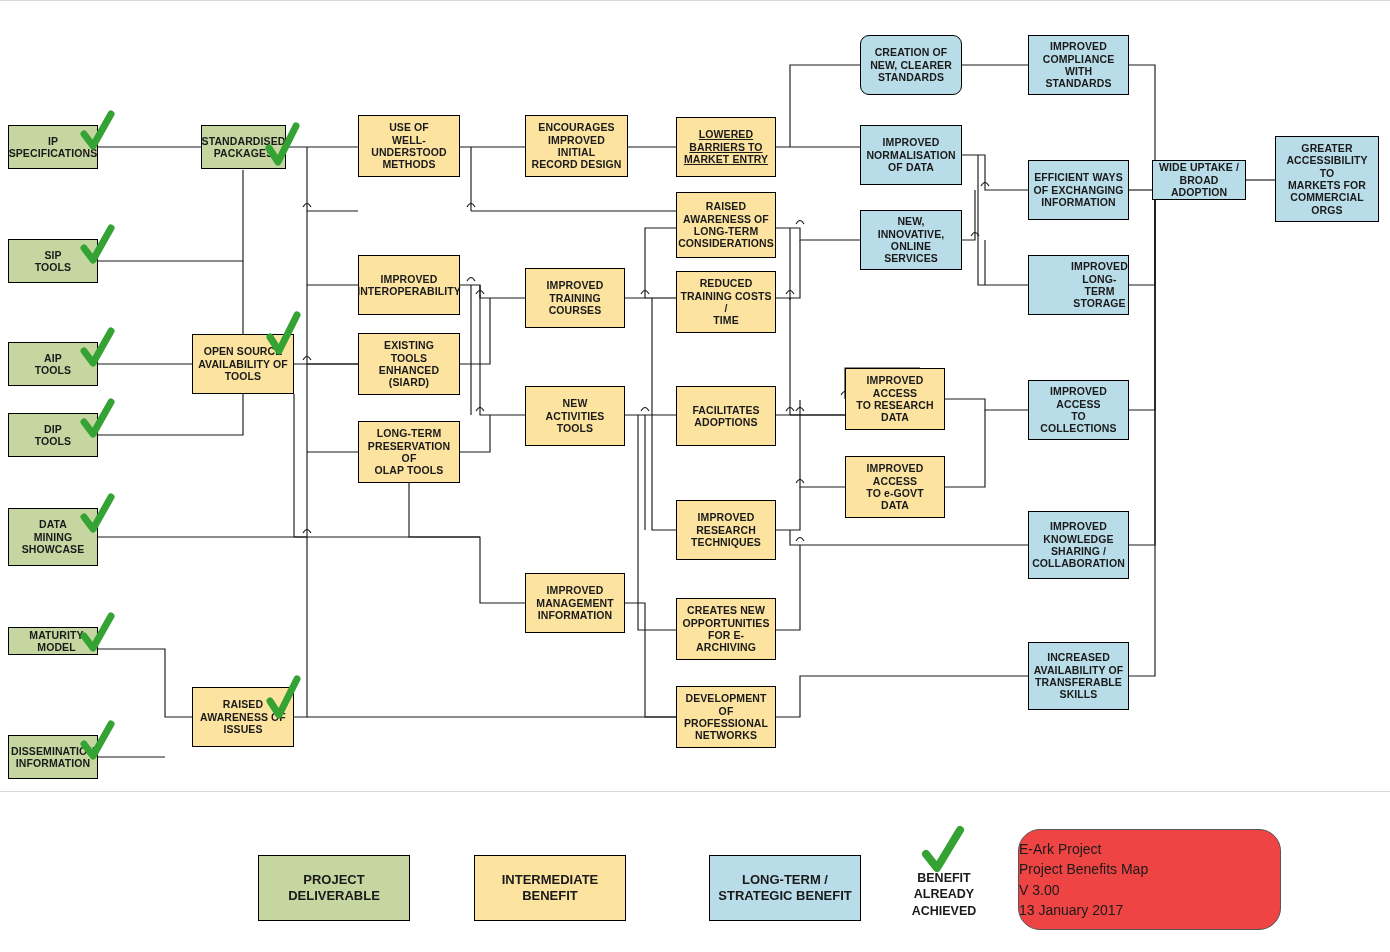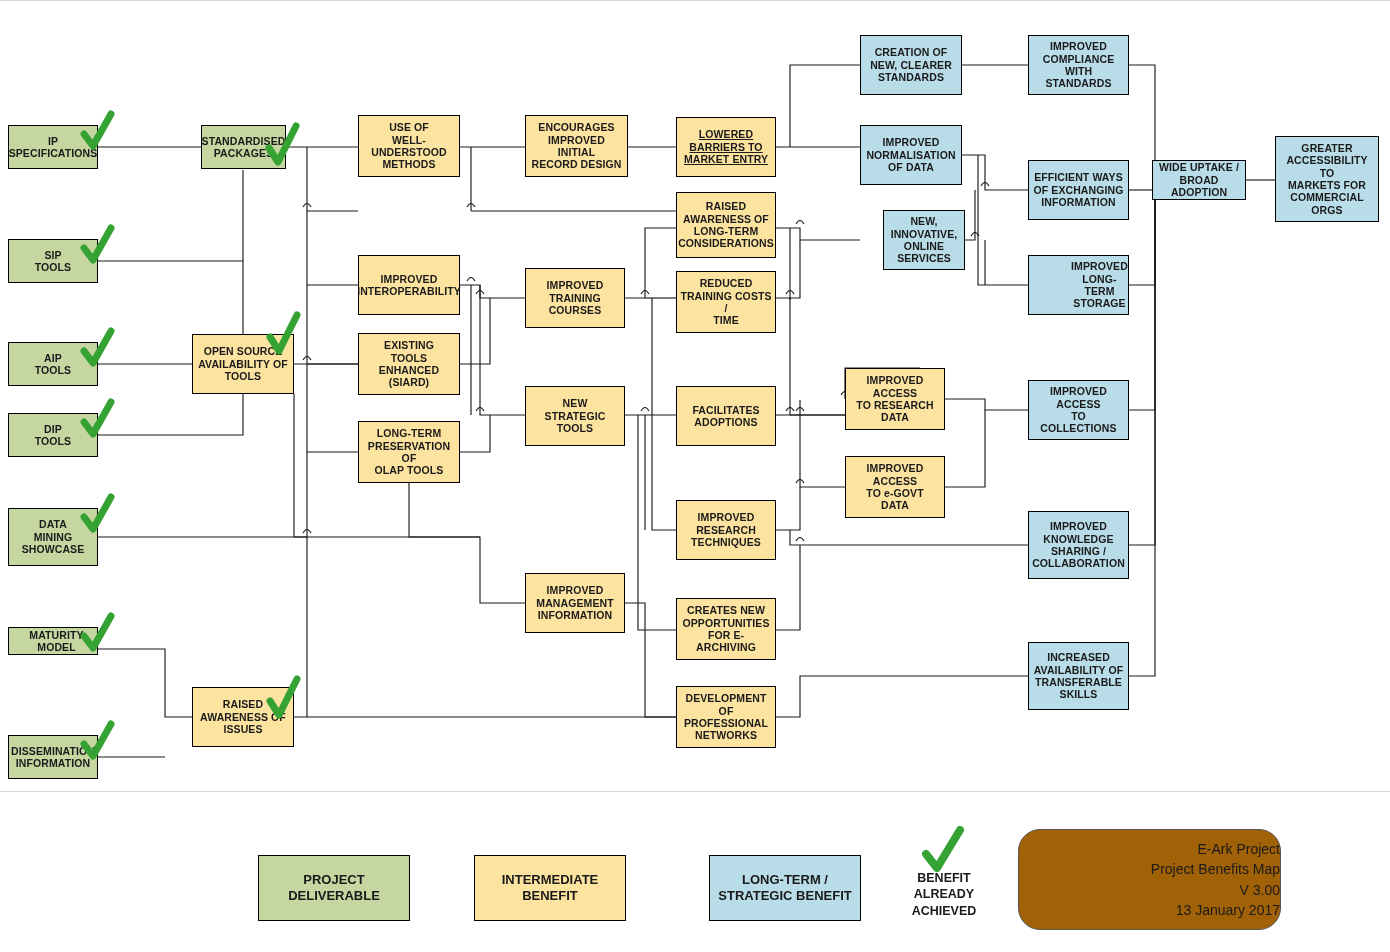--- a/index.html
+++ b/index.html
@@ -14,23 +14,23 @@
   .green{background:#c5d6a0;}
   .yellow{background:#fce3a0;}
   .blue{background:#b8dce8;}
   .tick{position:absolute;z-index:6;pointer-events:none;}
   .legend-box{position:absolute;box-sizing:border-box;border:1px solid #000;
         display:flex;align-items:center;justify-content:center;text-align:center;
         font-weight:bold;font-size:13px;line-height:1.25;color:#1a1a1a;z-index:3;}
   .legend-text{position:absolute;text-align:center;font-weight:bold;font-size:12.5px;
         line-height:1.3;color:#1a1a1a;z-index:3;}
   .titlebox{position:absolute;box-sizing:border-box;border:1.4px solid #555;
-        border-radius:22px;display:flex;flex-direction:column;align-items:flex-end;
+        border-radius:22px;display:flex;flex-direction:column;align-items:flex-start;
         justify-content:center;text-align:center;font-size:14px;line-height:1.45;
-        color:#1a1a1a;z-index:3;background:#a16207;}
+        color:#1a1a1a;z-index:3;background:#ef4444;}
   .titlebox span{display:block;}
   .hr{position:absolute;left:0;width:1390px;height:1px;background:#d9d9d9;z-index:1;}
 </style>
 </head>
 <body>
 
 <div id="canvas">
 
   <div class="hr" style="top:0px;"></div>
   <div class="hr" style="top:791px;"></div>
@@ -254,21 +254,21 @@
   <div class="node yellow" style="left:525px;top:268px;width:100px;height:60px;">
       <span>
         <div>IMPROVED</div>
         <div>TRAINING</div>
         <div>COURSES</div>
       </span>
     </div>
   <div class="node yellow" style="left:525px;top:386px;width:100px;height:60px;">
       <span>
         <div>NEW</div>
-        <div>STRATEGIC</div>
+        <div>ACTIVITIES</div>
         <div>TOOLS</div>
       </span>
     </div>
   <div class="node yellow" style="left:525px;top:573px;width:100px;height:60px;">
       <span>
         <div>IMPROVED</div>
         <div>MANAGEMENT</div>
         <div>INFORMATION</div>
       </span>
     </div>
@@ -331,35 +331,35 @@
       </span>
     </div>
   <div class="node yellow" style="left:845px;top:456px;width:100px;height:62px;">
       <span>
         <div>IMPROVED ACCESS</div>
         <div>TO e-GOVT</div>
         <div>DATA</div>
       </span>
     </div>
 
-  <div class="node blue" style="left:860px;top:35px;width:102px;height:60px;">
+  <div class="node blue" style="left:860px;top:35px;width:102px;height:60px;border-radius:9px;">
       <span>
         <div>CREATION OF</div>
         <div>NEW, CLEARER</div>
         <div>STANDARDS</div>
       </span>
     </div>
   <div class="node blue" style="left:860px;top:125px;width:102px;height:60px;">
       <span>
         <div>IMPROVED</div>
         <div>NORMALISATION</div>
         <div>OF DATA</div>
       </span>
     </div>
-  <div class="node blue" style="left:860px;top:210px;width:82px;height:60px;margin-left:23px;">
+  <div class="node blue" style="left:860px;top:210px;width:102px;height:60px;">
       <span>
         <div>NEW,</div>
         <div>INNOVATIVE,</div>
         <div>ONLINE SERVICES</div>
       </span>
     </div>
 
   <div class="node blue" style="left:1028px;top:35px;width:101px;height:60px;">
       <span>
         <div>IMPROVED</div>

